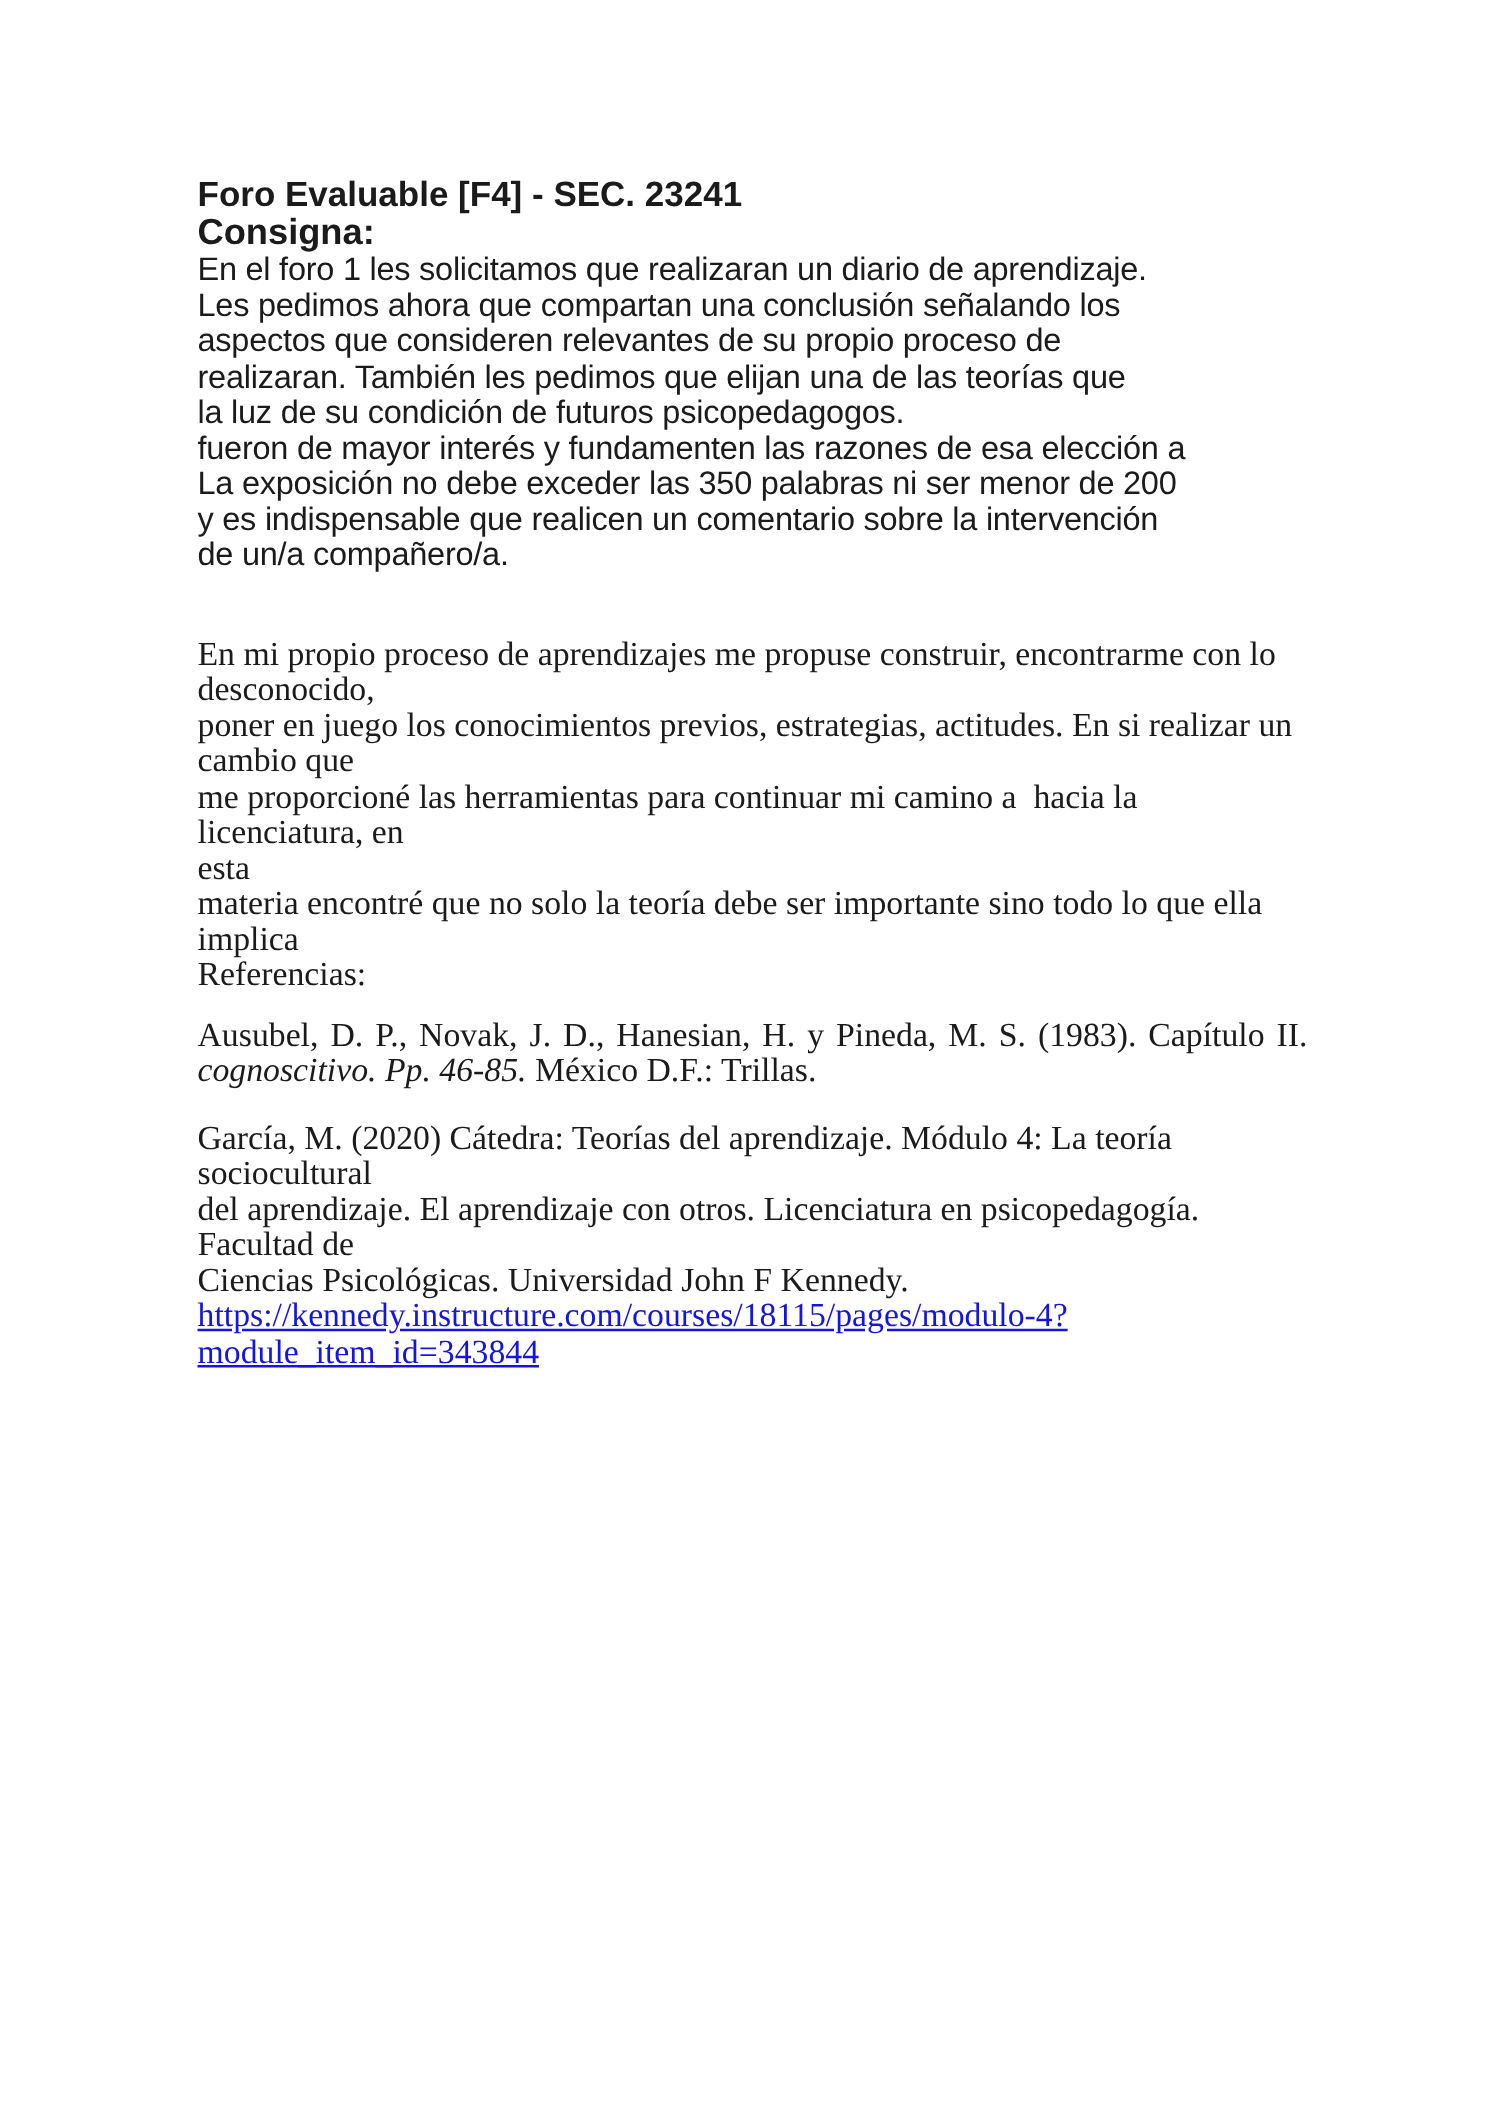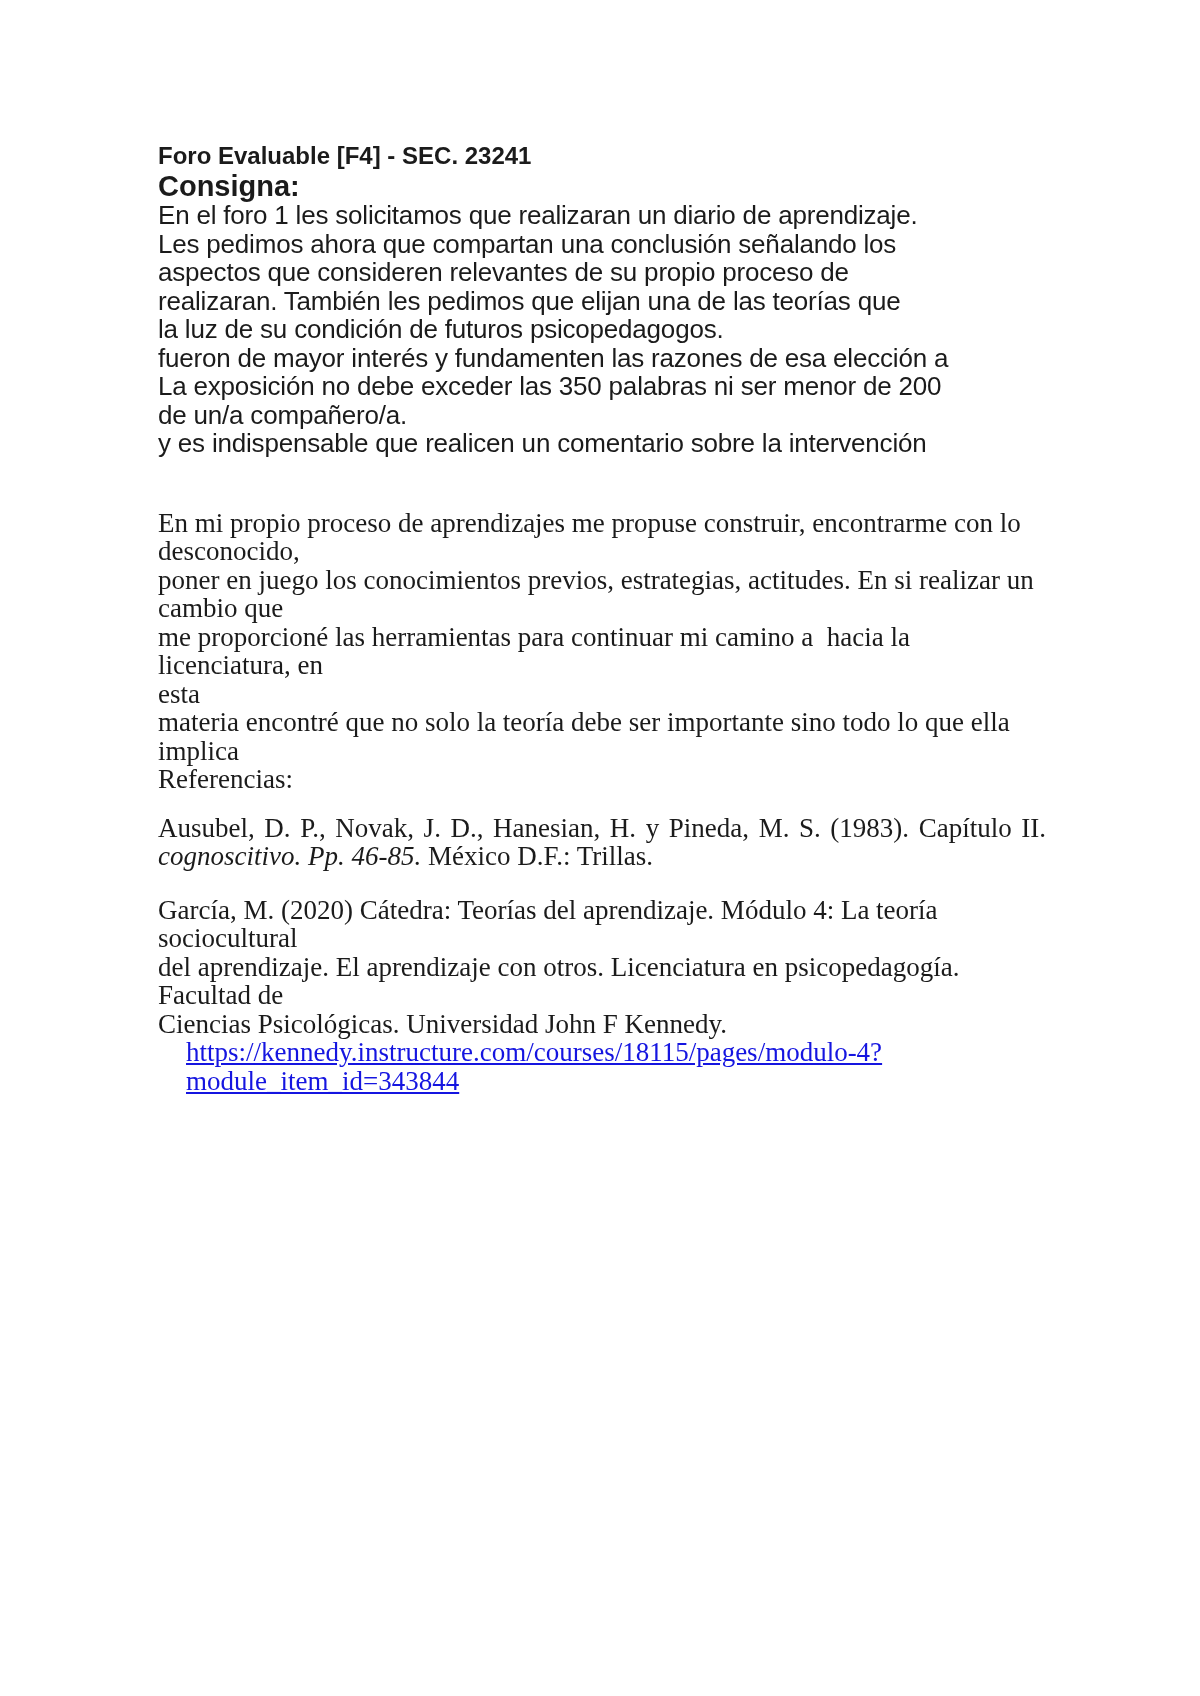--- a/index.html
+++ b/index.html
@@ -18,21 +18,21 @@
     color: #1b1b1b;
   }
   .content {
     position: absolute;
     left: 158px;
     top: 140px;
     width: 888px;
   }
   .doc-title {
     font-family: "Liberation Sans", "DejaVu Sans", sans-serif;
-    font-size: 24px;
+    font-size: 28px;
     line-height: 32px;
     font-weight: bold;
     margin: 0;
     white-space: pre-wrap;
   }
   .consigna-label {
     font-family: "Liberation Sans", "DejaVu Sans", sans-serif;
     font-size: 29px;
     line-height: 29px;
     font-weight: bold;
@@ -58,42 +58,42 @@
   .justify {
     text-align: justify;
     text-align-last: justify;
   }
   .italic { font-style: italic; }
   .doc-link {
     color: #1515e0;
     text-decoration: underline;
     display: block;
   }
-  .doc-link .line { white-space: pre-wrap; margin-left: 28px; }
+  .doc-link .line { white-space: pre-wrap; }
 </style>
 </head>
 <body>
 
 <div class="page">
   <div class="content">
 
     <div class="doc-title">Foro Evaluable [F4] - SEC. 23241</div>
 
     <div class="consigna-label">Consigna:</div>
 
     <div class="sans-par">
       <div class="line">En el foro 1 les solicitamos que realizaran un diario de aprendizaje.</div>
       <div class="line">Les pedimos ahora que compartan una conclusión señalando los</div>
       <div class="line">aspectos que consideren relevantes de su propio proceso de</div>
       <div class="line">realizaran. También les pedimos que elijan una de las teorías que</div>
       <div class="line">la luz de su condición de futuros psicopedagogos.</div>
       <div class="line">fueron de mayor interés y fundamenten las razones de esa elección a</div>
       <div class="line">La exposición no debe exceder las 350 palabras ni ser menor de 200</div>
+      <div class="line">y es indispensable que realicen un comentario sobre la intervención</div>
       <div class="line">de un/a compañero/a.</div>
-      <div class="line">y es indispensable que realicen un comentario sobre la intervención</div>
     </div>
 
     <div class="serif-par response">
       <div class="line">En mi propio proceso de aprendizajes me propuse construir, encontrarme con lo</div>
       <div class="line">desconocido,</div>
       <div class="line">poner en juego los conocimientos previos, estrategias, actitudes. En si realizar un</div>
       <div class="line">cambio que</div>
       <div class="line">me proporcioné las herramientas para continuar mi camino a  hacia la licenciatura, en</div>
       <div class="line">esta</div>
       <div class="line">materia encontré que no solo la teoría debe ser importante sino todo lo que ella implica</div>

